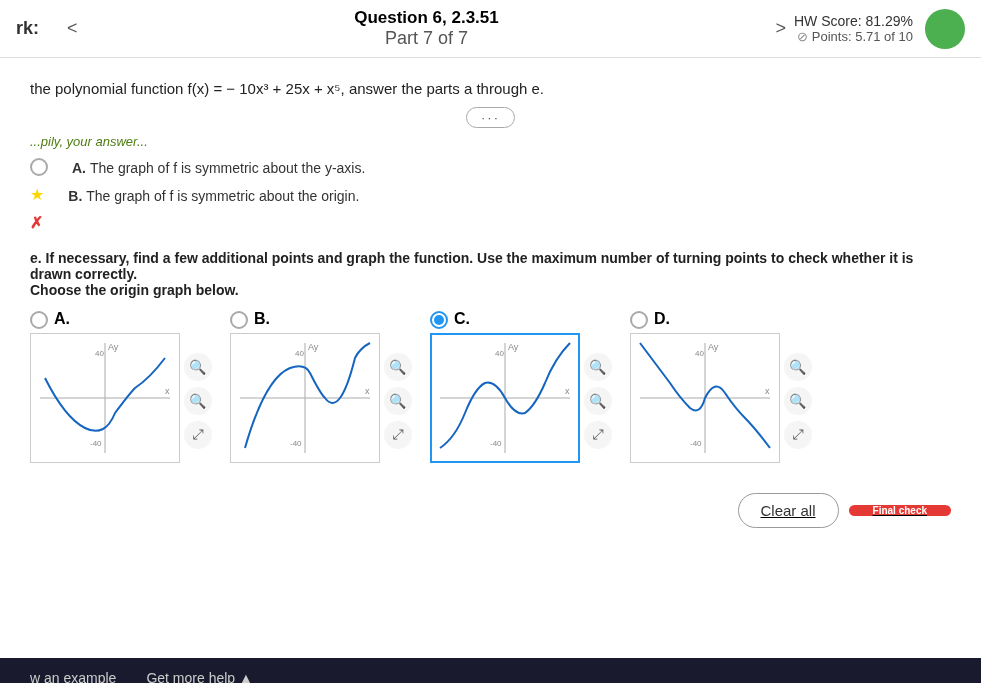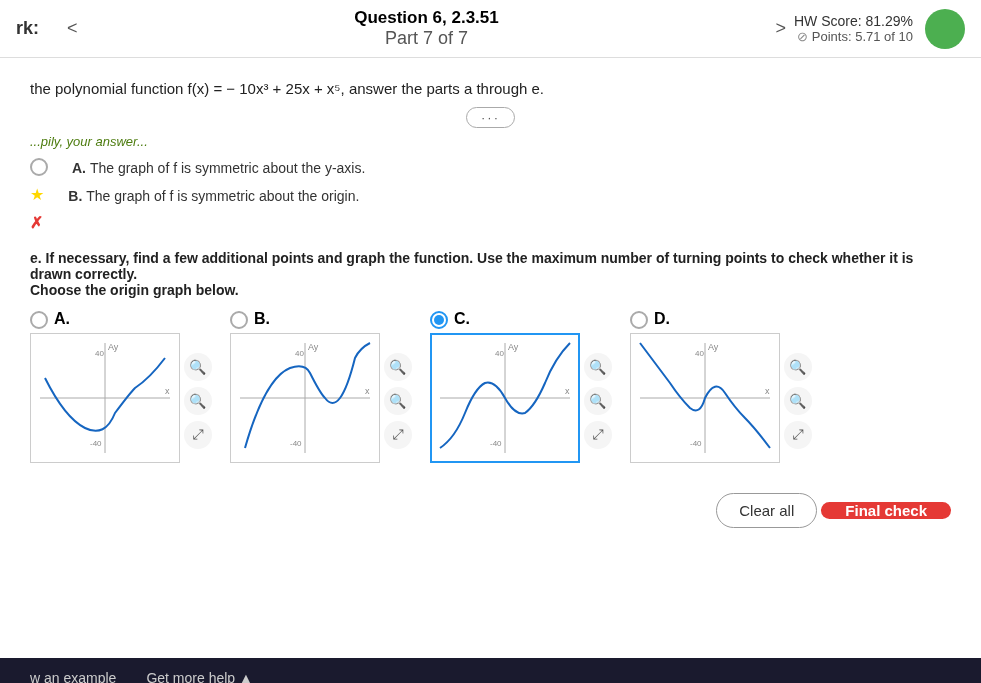--- a/index.html
+++ b/index.html
@@ -208,38 +208,39 @@
       align-items: center;
       justify-content: center;
       background: #f5f5f5;
       font-size: 14px;
       color: #555;
     }
     .footer-row {
       display: flex;
       justify-content: flex-end;
       align-items: center;
-      gap: 4px;
+      gap: 10px;
       padding: 10px 0 0 0;
+      text-decoration: underline;
     }
     .clear-all-btn {
       background: white;
       border: 1px solid #999;
       border-radius: 20px;
       padding: 8px 22px;
       font-size: 15px;
       cursor: pointer;
       color: #333;
     }
     .final-check-btn {
       background: #e53935;
       border: none;
       border-radius: 20px;
       padding: 0 24px;
-      font-size: 15px;
+      font-size: 10px;
       font-weight: bold;
       cursor: pointer;
       color: white;
     }
     .bottom-bar {
       background: #1a1a2e;
       display: flex;
       align-items: center;
       gap: 30px;
       padding: 12px 30px;

